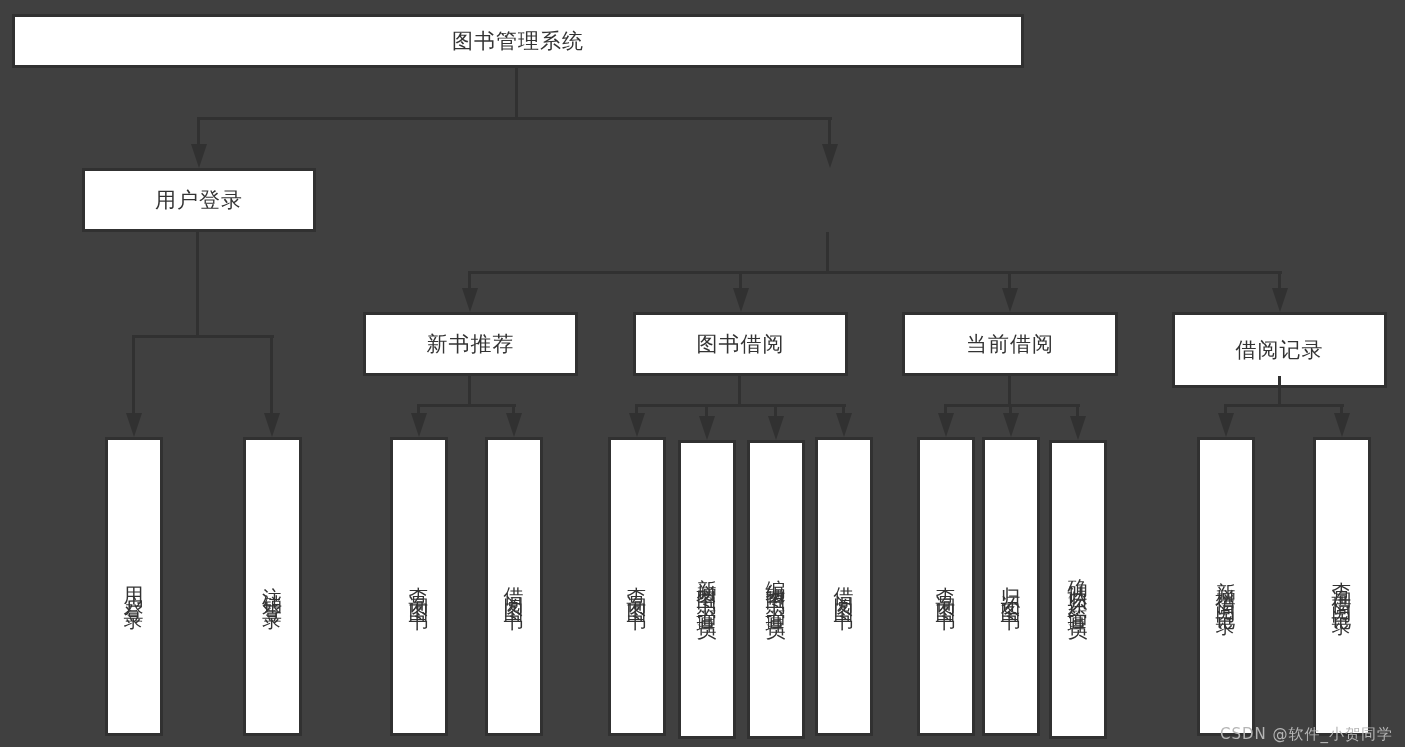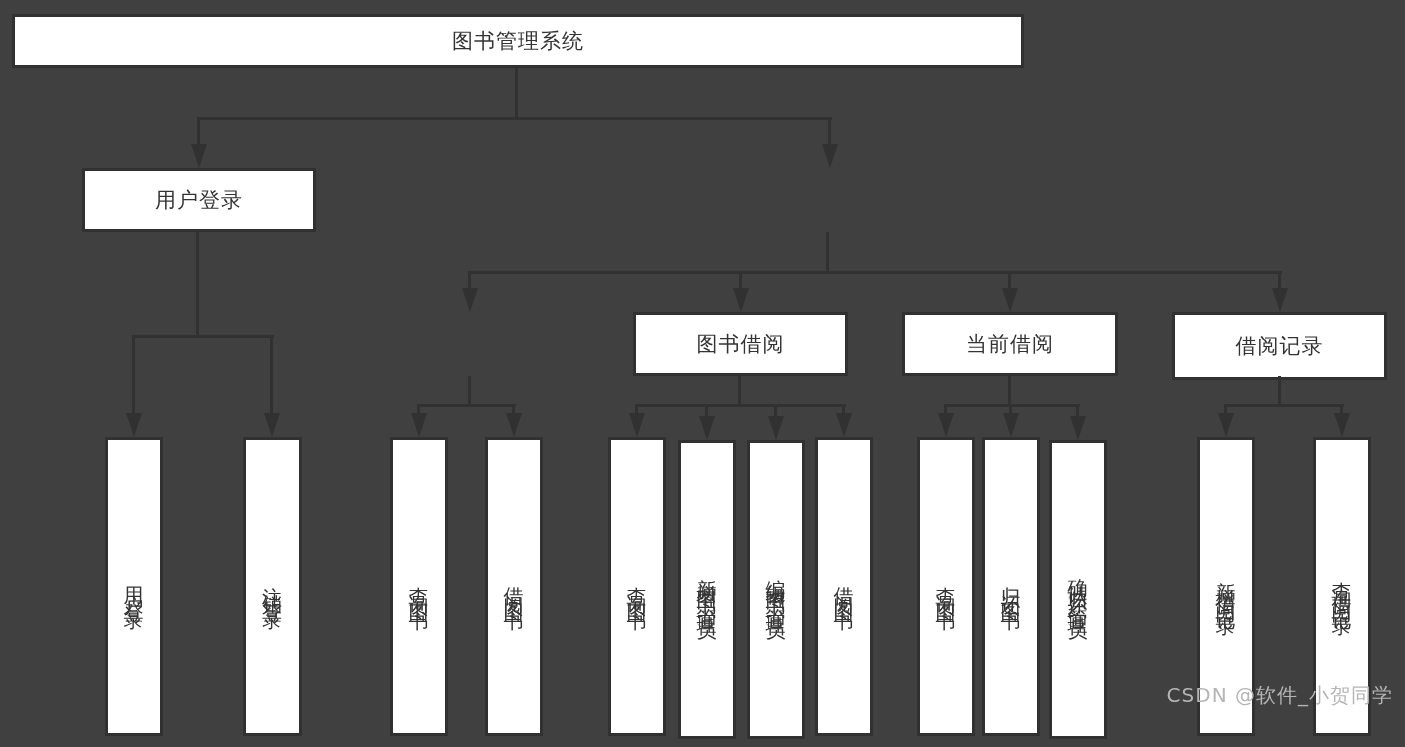--- a/index.html
+++ b/index.html
@@ -39,23 +39,23 @@
   .hline{position:absolute;height:3px;background:#313131;}
   .arrowhead{
     position:absolute;
     width:0;height:0;
     border-left:8px solid transparent;
     border-right:8px solid transparent;
     border-top:24px solid #313131;
   }
   .watermark{
     position:absolute;
-    top:682px;
+    top:725px;
     right:12px;
-    font-size:20px;
+    font-size:15px;
     letter-spacing:1px;
     color:#b5b5b5;
     white-space:nowrap;
   }
 </style>
 </head>
 <body>
 
 <div id="canvas">
 
@@ -85,27 +85,30 @@
   <div class="hline" style="left:468px;top:271px;width:814px;"></div>
   <div class="vline" style="left:468px;top:271px;height:20px;"></div>
   <div class="arrowhead" style="left:462px;top:288px;"></div>
   <div class="vline" style="left:739px;top:271px;height:20px;"></div>
   <div class="arrowhead" style="left:733px;top:288px;"></div>
   <div class="vline" style="left:1008px;top:271px;height:20px;"></div>
   <div class="arrowhead" style="left:1002px;top:288px;"></div>
   <div class="vline" style="left:1278px;top:271px;height:20px;"></div>
   <div class="arrowhead" style="left:1272px;top:288px;"></div>
 
+  <div class="node" style="left:363px;top:312px;width:215px;height:64px;">
+    <span class="hlabel">新书推荐</span>
+  </div>
   <div class="node" style="left:902px;top:312px;width:216px;height:64px;">
     <span class="hlabel">当前借阅</span>
   </div>
   <div class="node" style="left:633px;top:312px;width:215px;height:64px;">
     <span class="hlabel">图书借阅</span>
   </div>
-  <div class="node" style="left:1172px;top:312px;width:215px;height:68px;">
+  <div class="node" style="left:1172px;top:312px;width:215px;height:76px;">
     <span class="hlabel">借阅记录</span>
   </div>
 
   <div class="vline" style="left:468px;top:376px;height:31px;"></div>
   <div class="hline" style="left:417px;top:404px;width:99px;"></div>
   <div class="vline" style="left:417px;top:404px;height:14px;"></div>
   <div class="arrowhead" style="left:411px;top:413px;"></div>
   <div class="vline" style="left:512px;top:404px;height:14px;"></div>
   <div class="arrowhead" style="left:506px;top:413px;"></div>
 

